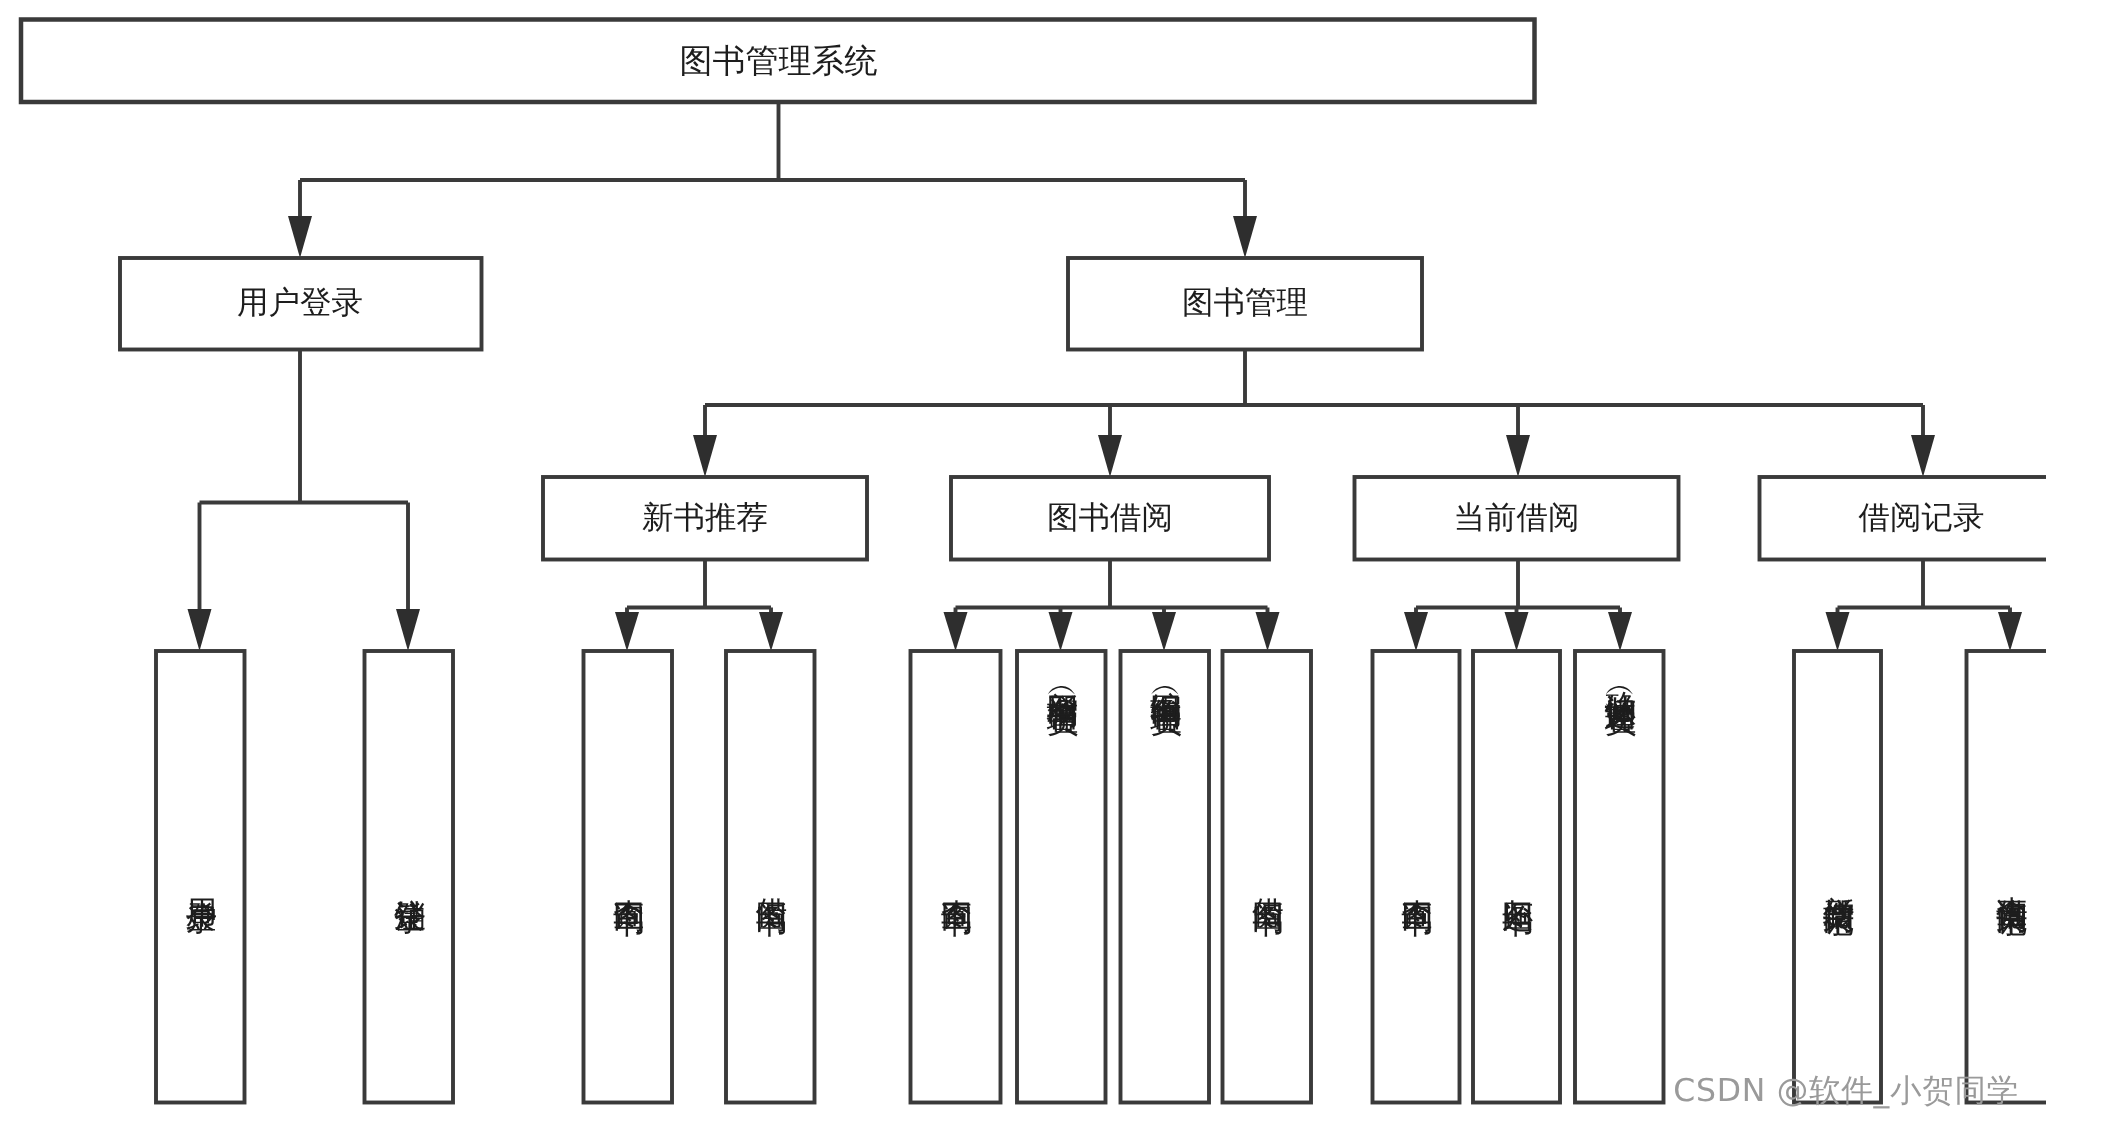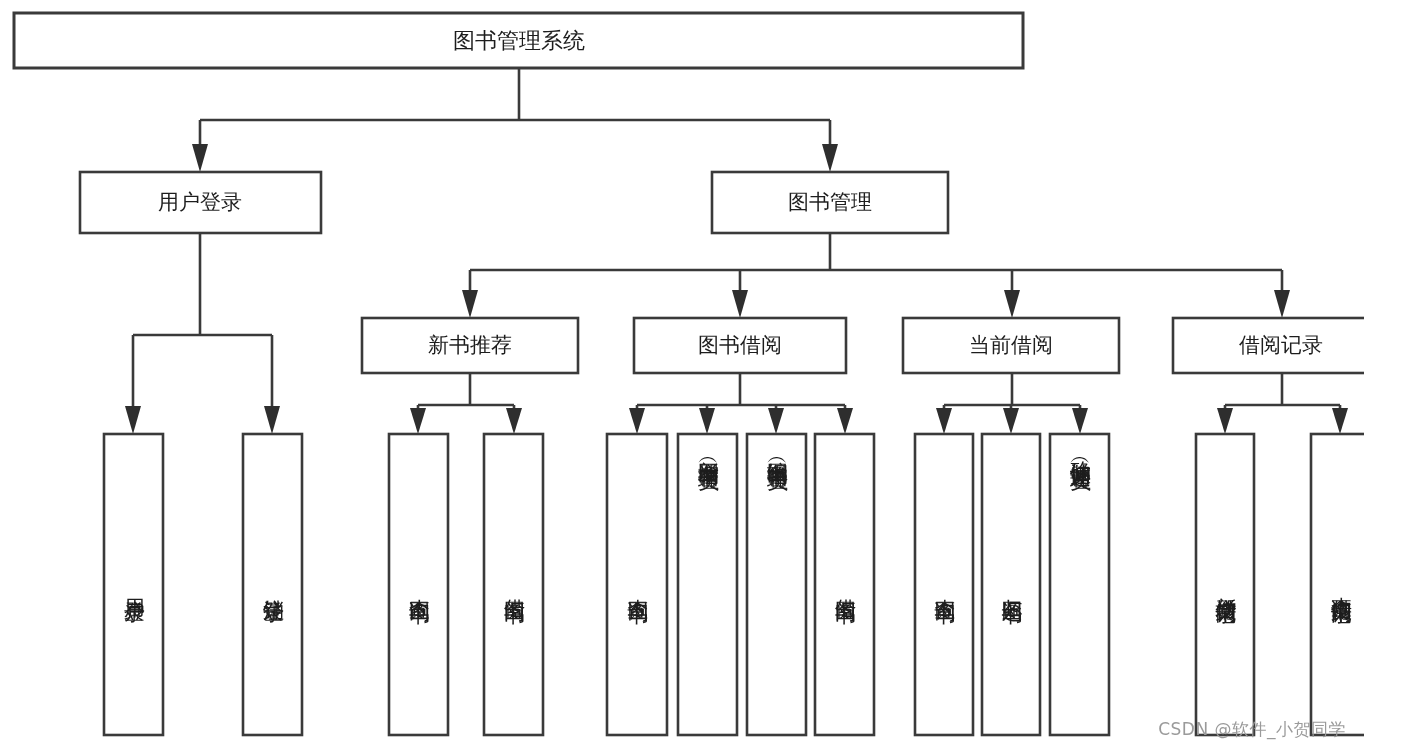--- a/index.html
+++ b/index.html
@@ -68,21 +68,21 @@
     letter-spacing: 1.5px;
     color: #1d1d1d;
     white-space: nowrap;
     text-align: center;
   }
   .watermark {
     position: absolute;
     right: 18px;
     bottom: 6px;
     font-family: "DejaVu Sans", "Liberation Sans", sans-serif;
-    font-size: 17px;
+    font-size: 21px;
     color: #9a9a9a;
     letter-spacing: 0.5px;
     white-space: nowrap;
   }
 </style>
 </head>
 <body>
 
 <div id="stage">
 

